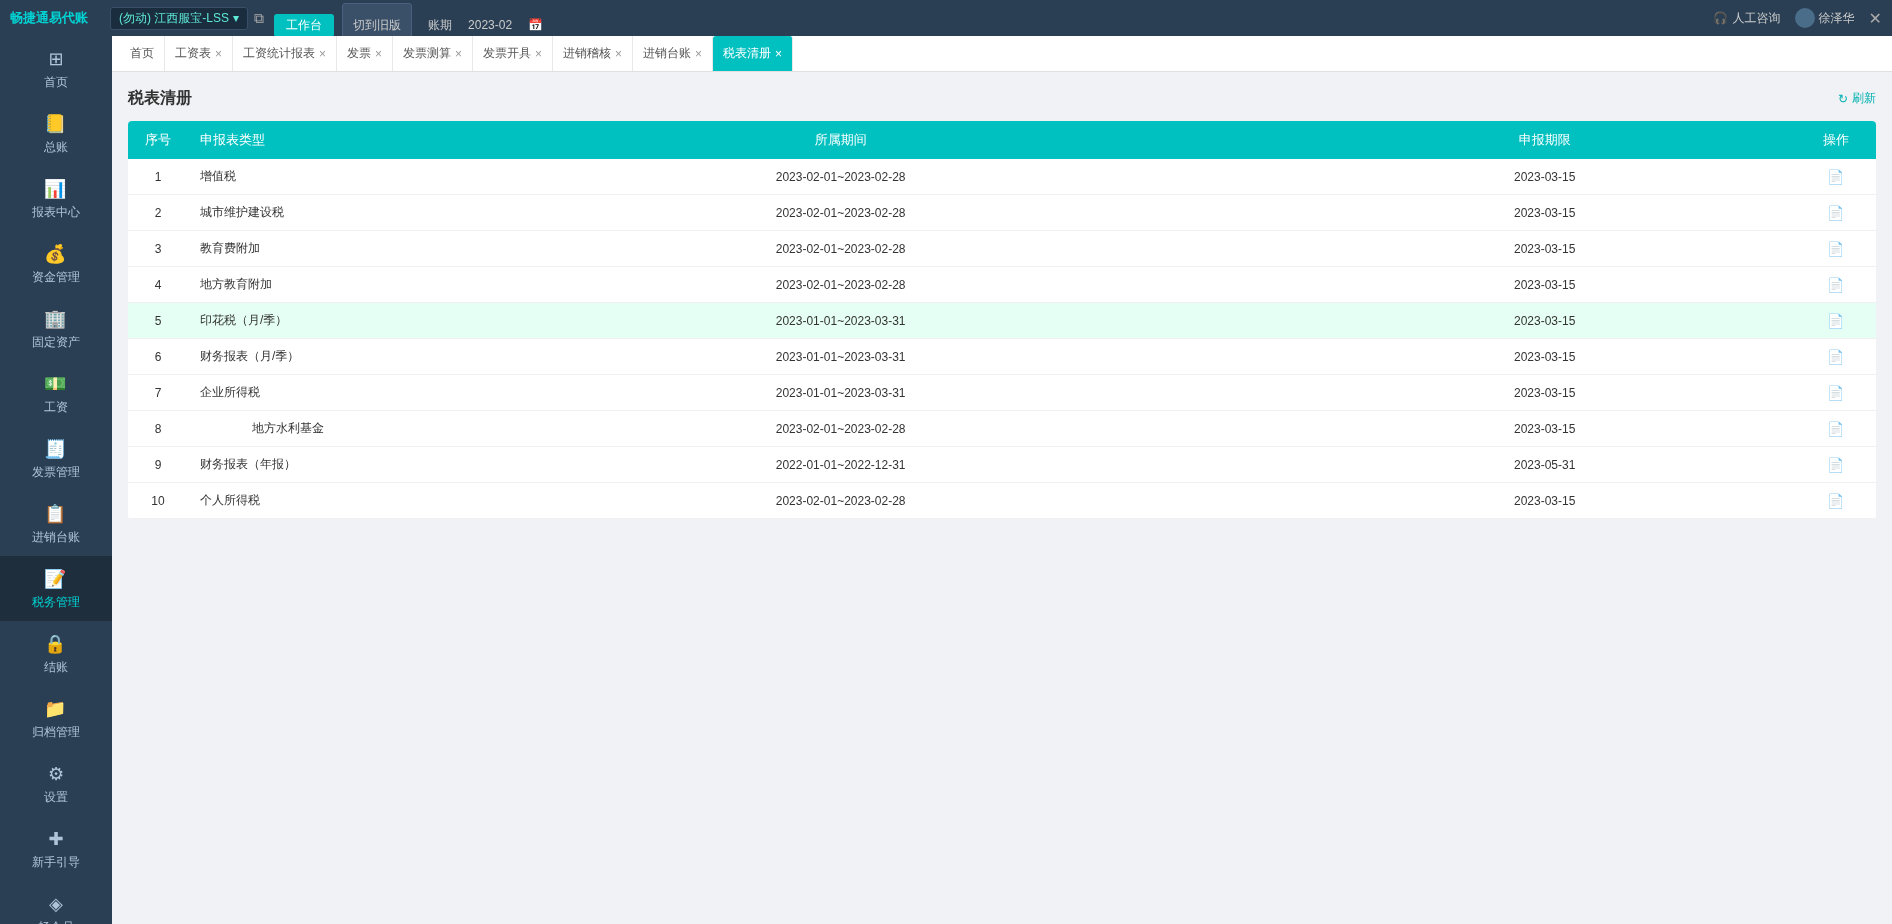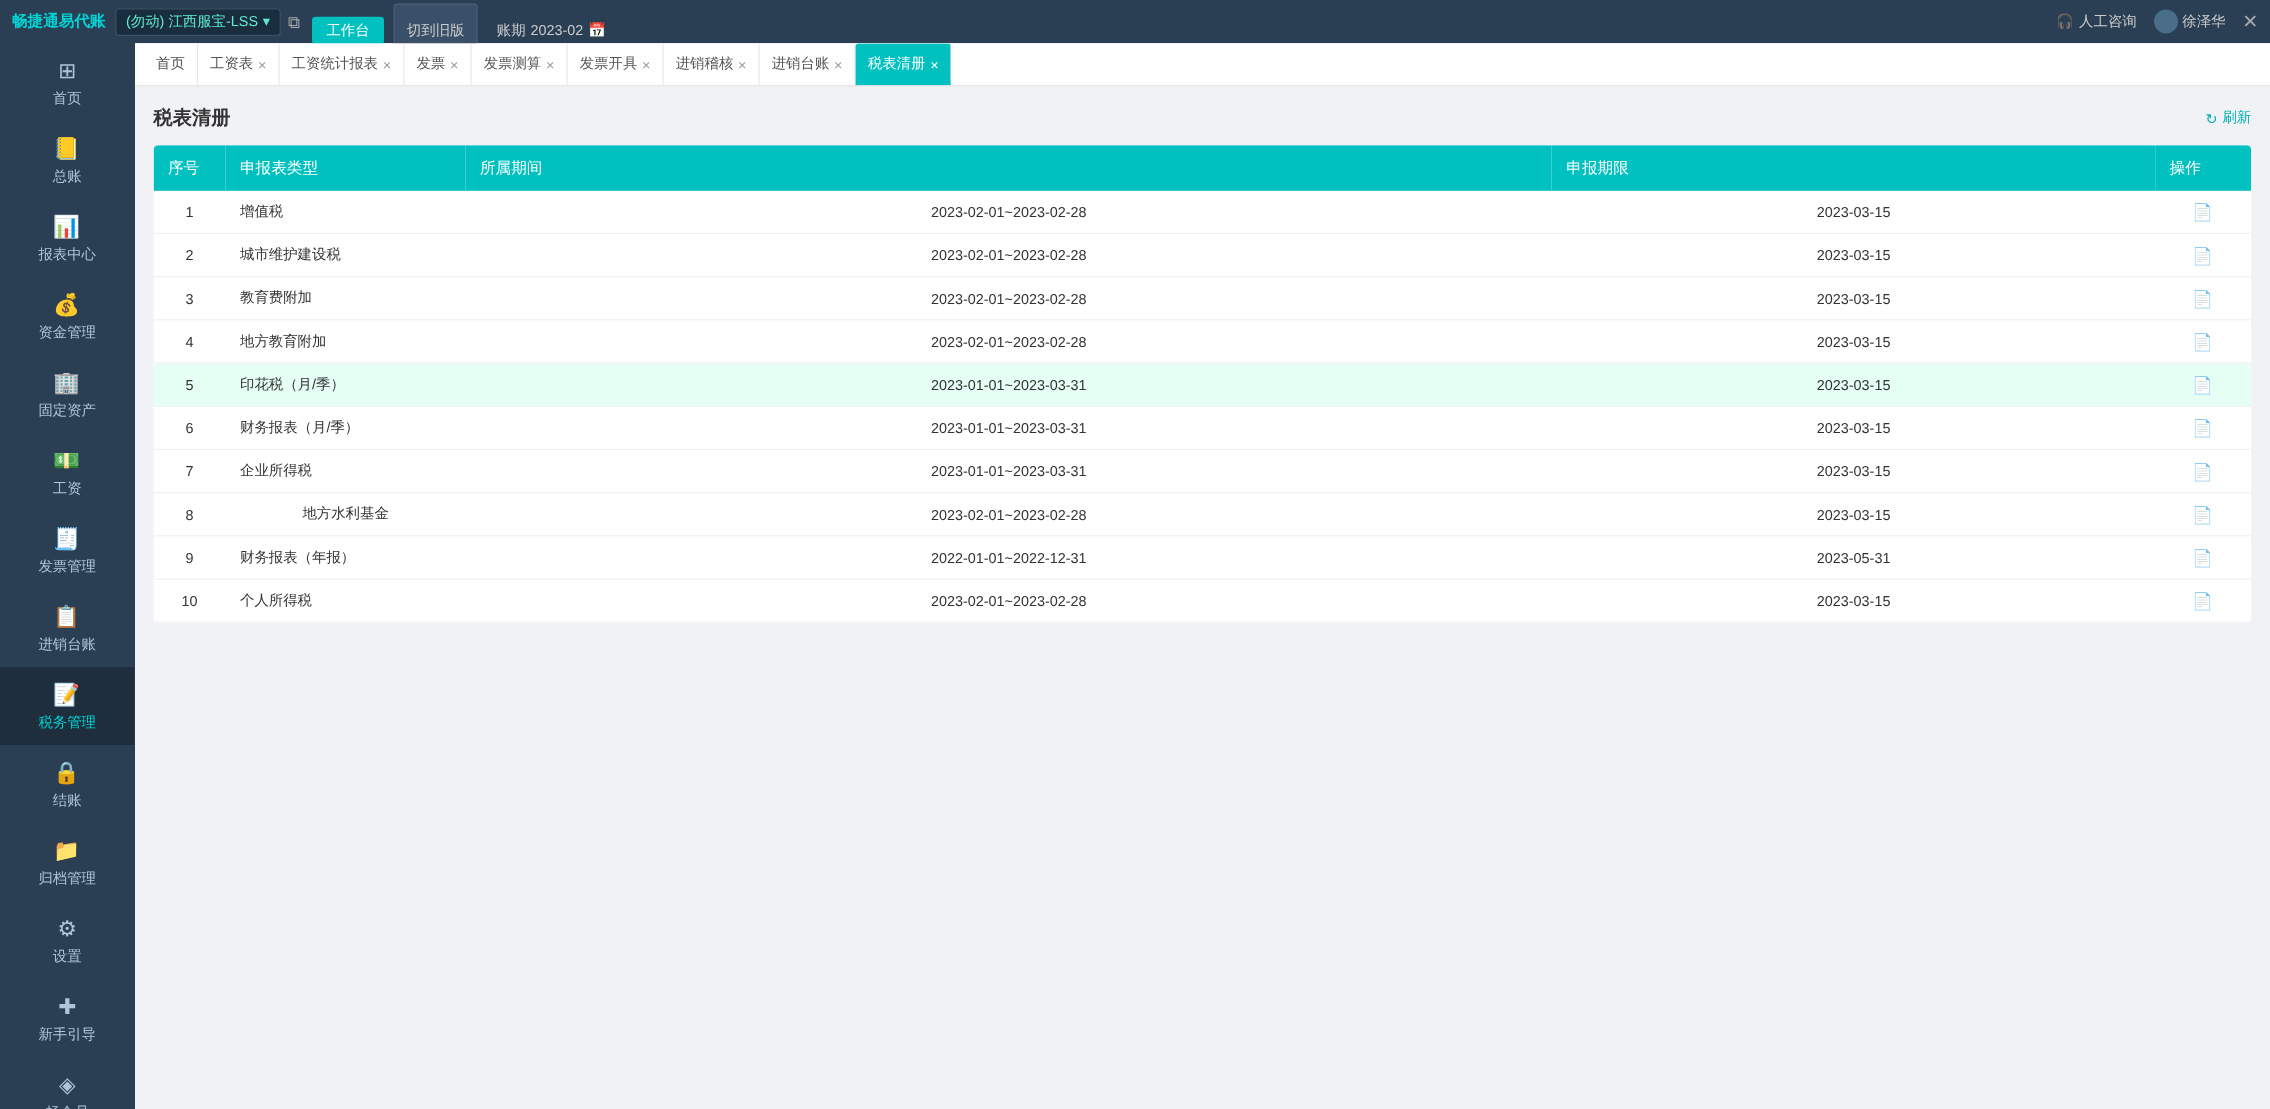--- a/index.html
+++ b/index.html
@@ -11,21 +11,21 @@
       background: #2a3f54;
       display: flex;
       align-items: center;
       padding: 0 10px;
       flex-shrink: 0;
     }
     .top-bar-logo {
       color: #00d4d4;
       font-size: 13px;
       font-weight: bold;
-      margin-right: 8px;
+      margin-right: 22px;
     }
     .top-bar-company {
       background: #1a2d3f;
       border: 1px solid #3a5068;
       border-radius: 3px;
       padding: 2px 8px;
       color: #ccc;
       font-size: 12px;
       display: flex;
       align-items: center;
@@ -57,21 +57,21 @@
       padding: 13px 10px;
       font-size: 12px;
       cursor: pointer;
     }
     .top-bar-period {
       color: #ccc;
       font-size: 12px;
       margin-left: 8px;
       display: flex;
       align-items: center;
-      gap: 4px;
+      gap: 16px;
     }
     .top-bar-right {
       margin-left: auto;
       display: flex;
       align-items: center;
       gap: 14px;
       color: #ccc;
       font-size: 12px;
     }
     .top-bar-right-item {
@@ -200,21 +200,21 @@
       background: white;
       border-radius: 4px;
       overflow: hidden;
     }
     .data-table thead tr {
       background: #00c0c0;
       color: white;
     }
     .data-table thead th {
       padding: 10px 12px;
-      text-align: left;
+      text-align: center;
       font-size: 13px;
       font-weight: normal;
     }
     .data-table tbody tr {
       border-bottom: 1px solid #f0f0f0;
     }
     .data-table tbody tr.highlighted { background: #e6fff5; }
     .data-table tbody td {
       padding: 9px 12px;
       text-align: center;

